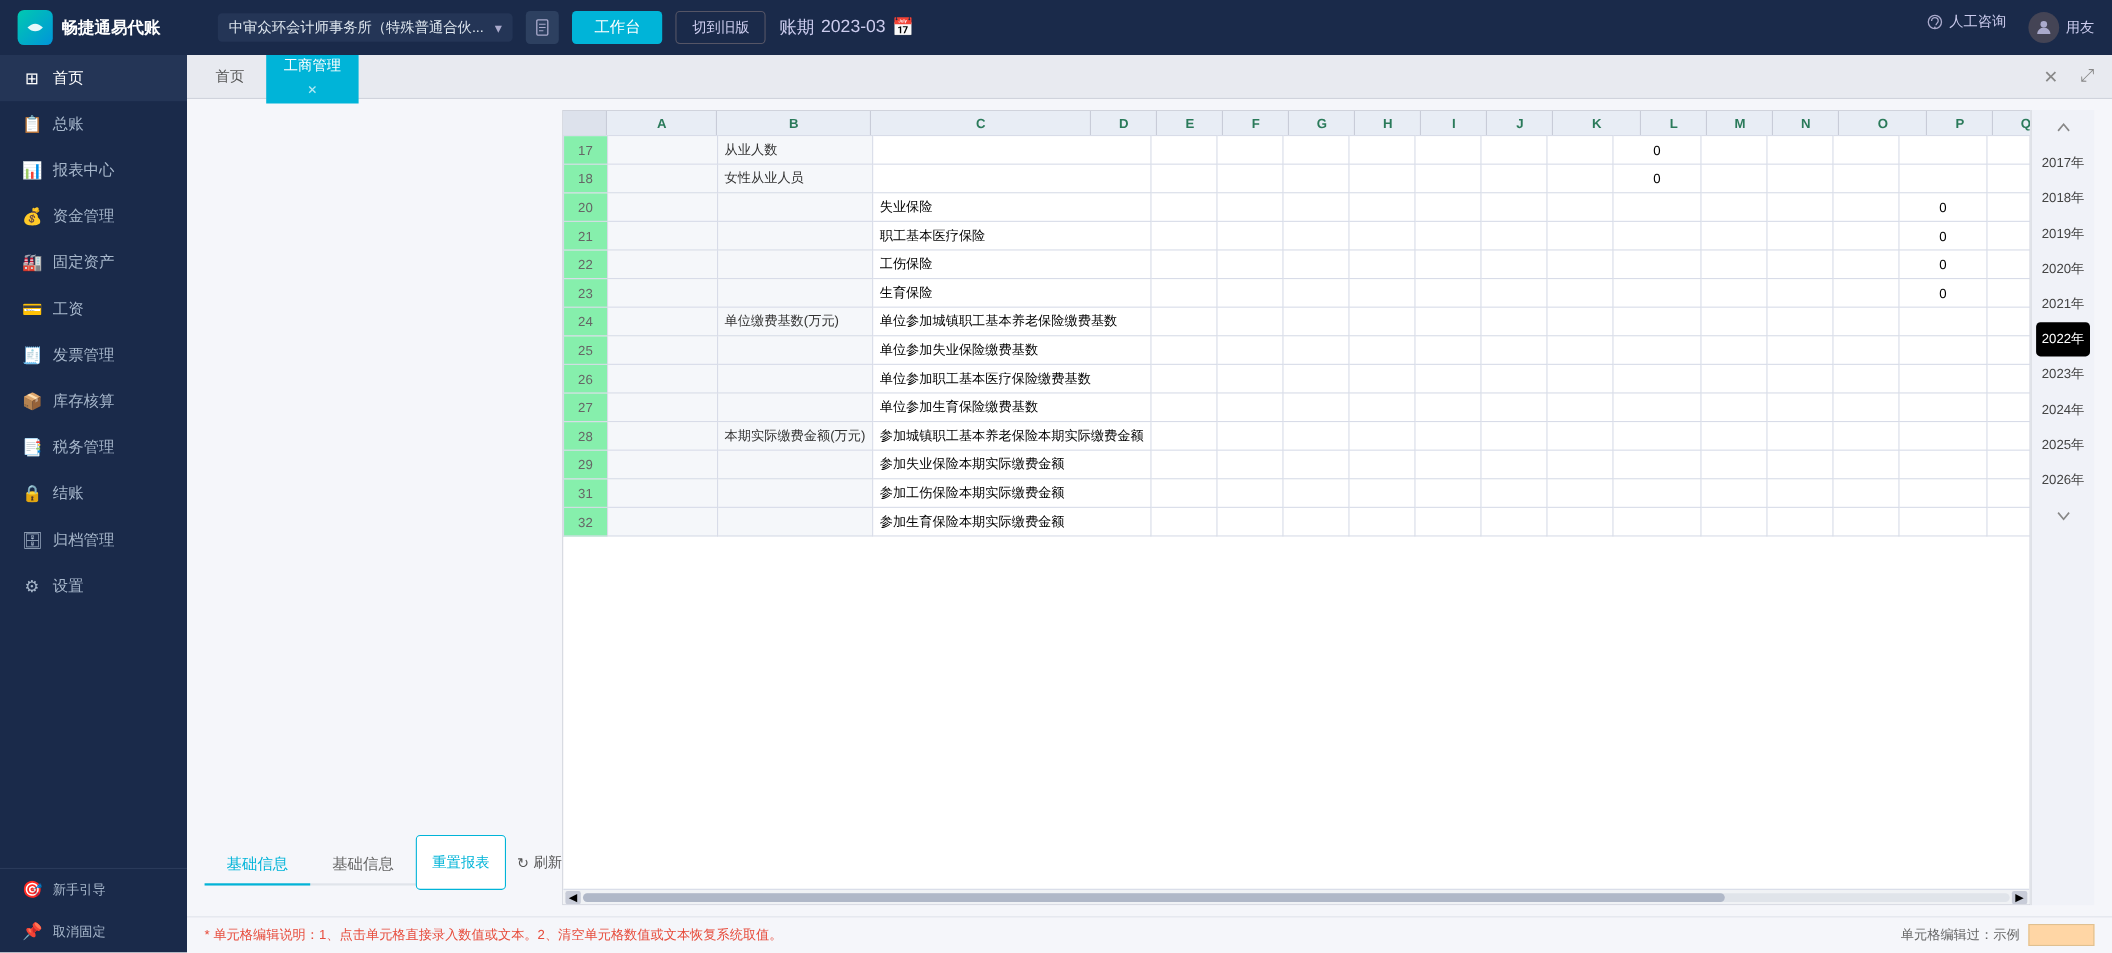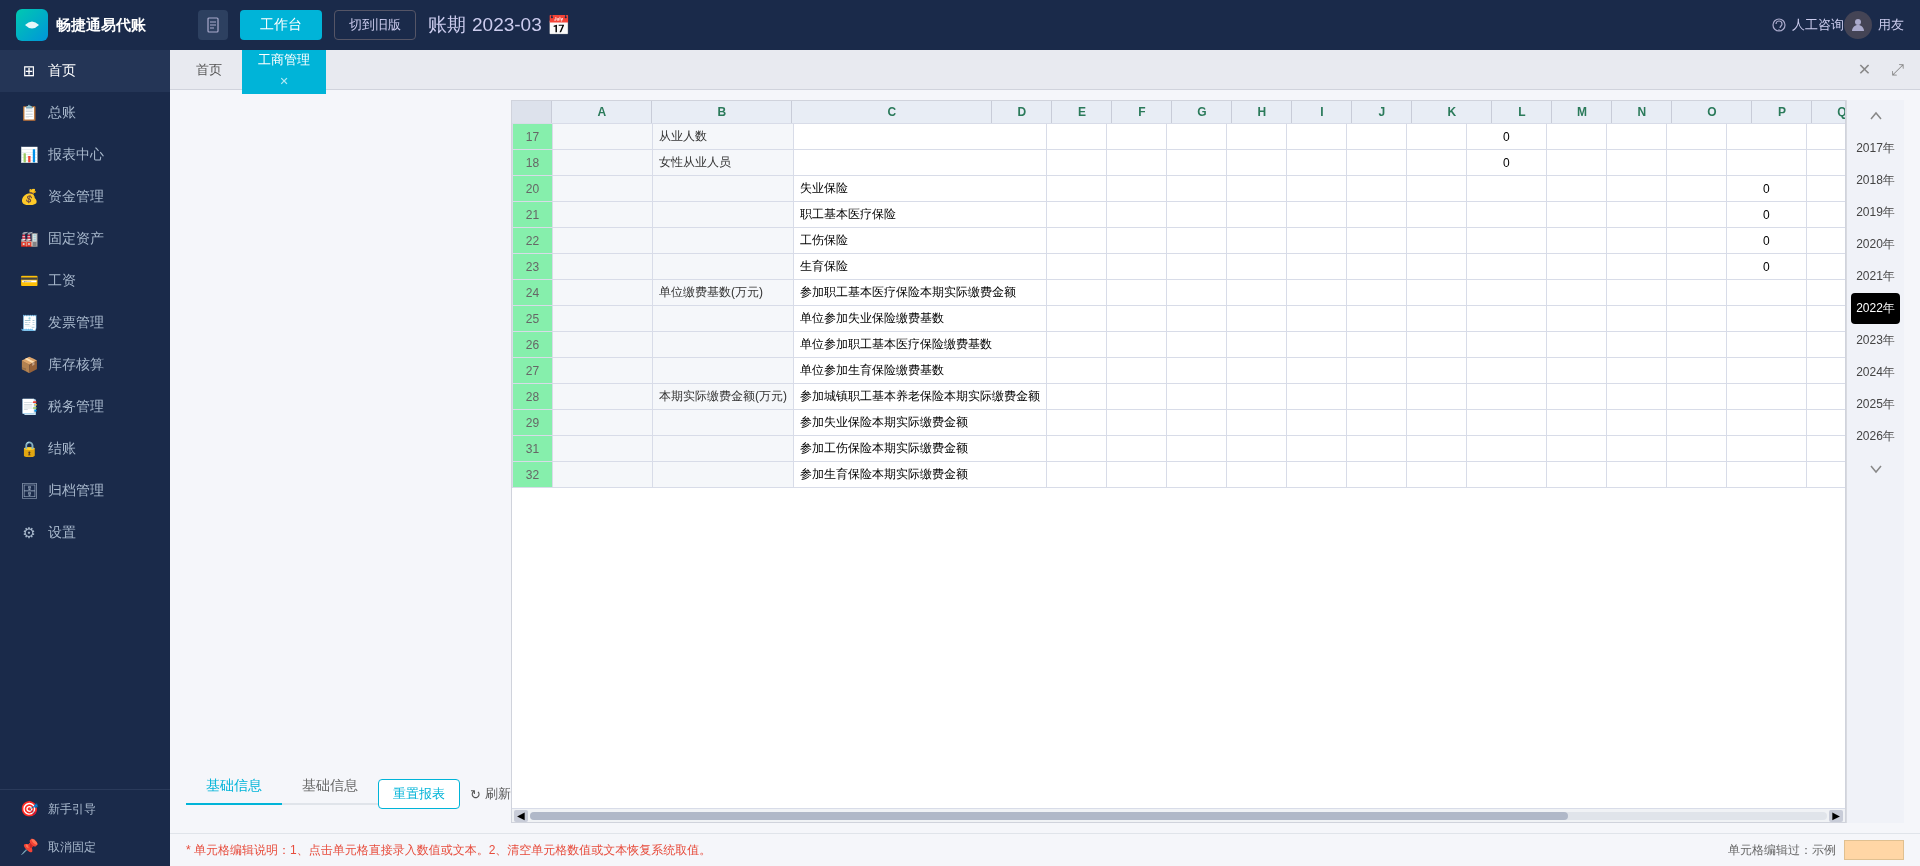--- a/index.html
+++ b/index.html
@@ -11,23 +11,23 @@
       background: #1a2a4a; color: #fff; padding: 0 16px; gap: 12px;
     }
     .logo-area { display: flex; align-items: center; gap: 8px; min-width: 170px; }
     .logo-icon { width: 32px; height: 32px; background: linear-gradient(135deg, #00c9b1, #0095da); border-radius: 6px; display: flex; align-items: center; justify-content: center; font-size: 16px; }
     .logo-text { font-size: 15px; font-weight: bold; color: #fff; white-space: nowrap; }
     .company-selector { display: flex; align-items: center; gap: 6px; background: #243556; border-radius: 4px; padding: 4px 10px; cursor: pointer; font-size: 13px; color: #e0e8f0; max-width: 280px; }
     .company-selector .chevron { color: #aac; margin-left: 4px; }
     .doc-icon { width: 30px; height: 30px; background: #2d4060; border-radius: 4px; display: flex; align-items: center; justify-content: center; cursor: pointer; color: #aac; font-size: 14px; }
     .workbench-btn { background: #00b4d8; color: #fff; border: none; border-radius: 4px; padding: 6px 20px; font-size: 14px; cursor: pointer; font-family: inherit; }
     .old-version-btn { background: transparent; color: #cce; border: 1px solid #556; border-radius: 4px; padding: 5px 14px; font-size: 13px; cursor: pointer; font-family: inherit; }
-    .period-area { display: flex; align-items: center; gap: 6px; color: #cce; font-size: 19px; justify-content: space-between; }
+    .period-area { display: flex; align-items: center; gap: 6px; color: #cce; font-size: 16px; justify-content: space-between; }
     .calendar-icon { color: #00c9b1; cursor: pointer; }
-    .header-right { margin-left: auto; display: flex; align-items: center; }
+    .header-right { margin-left: auto; display: flex; align-items: flex-start; gap: 20px; }
     .service-btn { display: flex; align-items: center; gap: 5px; color: #cce; cursor: pointer; font-size: 13px; }
     .user-area { display: flex; align-items: center; gap: 6px; color: #cce; cursor: pointer; }
     .user-avatar { width: 28px; height: 28px; border-radius: 50%; background: #445; display: flex; align-items: center; justify-content: center; font-size: 14px; }
 
     
     .main-layout { display: flex; height: calc(866px - 50px); }
 
     
     .sidebar { width: 170px; background: #1a2a4a; color: #fff; display: flex; flex-direction: column; flex-shrink: 0; overflow-y: auto; }
     .sidebar-item { display: flex; align-items: center; gap: 10px; padding: 12px 20px; cursor: pointer; color: #a8b8cc; font-size: 14px; transition: background 0.2s; }
@@ -51,21 +51,21 @@
     
     .page-content { flex: 1; display: flex; flex-direction: row; padding: 10px 16px; overflow: hidden; }
 
     
     .sub-tabs { display: flex; gap: 0; border-bottom: 2px solid #e0e4ea; margin-bottom: 12px; align-items: flex-end; }
     .sub-tab { padding: 8px 20px; cursor: pointer; font-size: 14px; color: #666; border-bottom: 2px solid transparent; margin-bottom: -2px; }
     .sub-tab.active { color: #00b4d8; border-bottom: 2px solid #00b4d8; }
 
     
     .spreadsheet-toolbar { display: flex; justify-content: flex-end; gap: 10px; margin-bottom: 8px; }
-    .reset-report-btn { background: #fff; border: 1.5px solid #00b4d8; color: #00b4d8; border-radius: 4px; padding: 5px 14px; font-size: 13px; cursor: pointer; font-family: inherit; }
+    .reset-report-btn { background: #fff; border: 1.5px solid #00b4d8; color: #00b4d8; border-radius: 4px; padding: 15px 14px; font-size: 13px; cursor: pointer; font-family: inherit; }
     .refresh-btn { background: transparent; border: none; color: #555; cursor: pointer; font-size: 13px; display: flex; align-items: center; gap: 4px; font-family: inherit; }
 
     
     .spreadsheet-wrapper { display: flex; flex: 1; overflow: hidden; gap: 0; }
 
     
     .year-panel { width: 58px; background: #f0f2f8; border-left: 1px solid #d8dae0; display: flex; flex-direction: column; align-items: stretch; }
     .year-panel-nav { display: flex; justify-content: center; align-items: center; padding: 6px 0; cursor: pointer; }
     .year-panel-nav svg { width: 20px; height: 20px; }
     .year-item { text-align: center; padding: 7px 4px; font-size: 12px; color: #444; cursor: pointer; border-radius: 2px; margin: 1px 4px; }
@@ -123,20 +123,24 @@
 <div class="top-header">
   <div class="logo-area">
     <div class="logo-icon">
       <svg width="22" height="22" viewBox="0 0 22 22">
           <path d="M4 11 Q11 4 18 11 Q11 18 4 11Z" fill="#fff" opacity="0.9"></path>
         </svg>
     </div>
     <span class="logo-text">畅捷通易代账</span>
   </div>
 
+  <div class="company-selector">
+    <span>中审众环会计师事务所（特殊普通合伙...</span>
+    <span class="chevron">▾</span>
+  </div>
 
   <div class="doc-icon">
     <svg width="16" height="16" viewBox="0 0 16 16" fill="#aac">
         <rect x="3" y="1" width="10" height="14" rx="1" fill="none" stroke="#aac" stroke-width="1.2"></rect>
         <line x1="5" y1="5" x2="11" y2="5" stroke="#aac" stroke-width="1"></line>
         <line x1="5" y1="8" x2="11" y2="8" stroke="#aac" stroke-width="1"></line>
         <line x1="5" y1="11" x2="9" y2="11" stroke="#aac" stroke-width="1"></line>
       </svg>
   </div>
 
@@ -419,21 +423,21 @@
                     <td class="col-m"></td>
                     <td class="col-n"></td>
                     <td class="col-o value-cell">0</td>
                     <td class="col-p"></td>
                     <td class="col-q"></td>
                   </tr>
                   <tr>
                     <td class="row-num-cell">24</td>
                     <td class="col-a label-cell"></td>
                     <td class="col-b label-cell">单位缴费基数(万元)</td>
-                    <td class="col-c">参加职工基本医疗保险本期实际缴费金额</td>
+                    <td class="col-c">单位参加城镇职工基本养老保险缴费基数</td>
                     <td class="col-d"></td>
                     <td class="col-e"></td>
                     <td class="col-f"></td>
                     <td class="col-g"></td>
                     <td class="col-h"></td>
                     <td class="col-i"></td>
                     <td class="col-j"></td>
                     <td class="col-k value-cell"></td>
                     <td class="col-l"></td>
                     <td class="col-m"></td>

